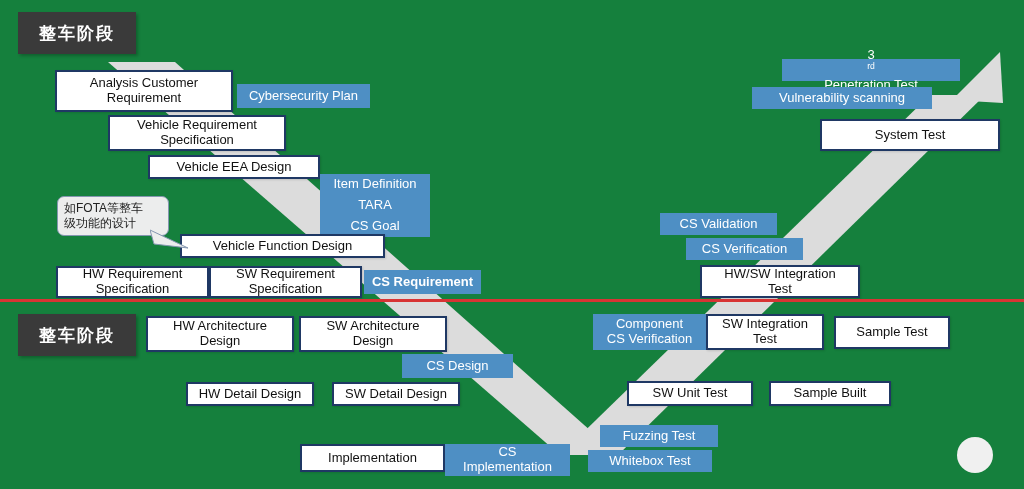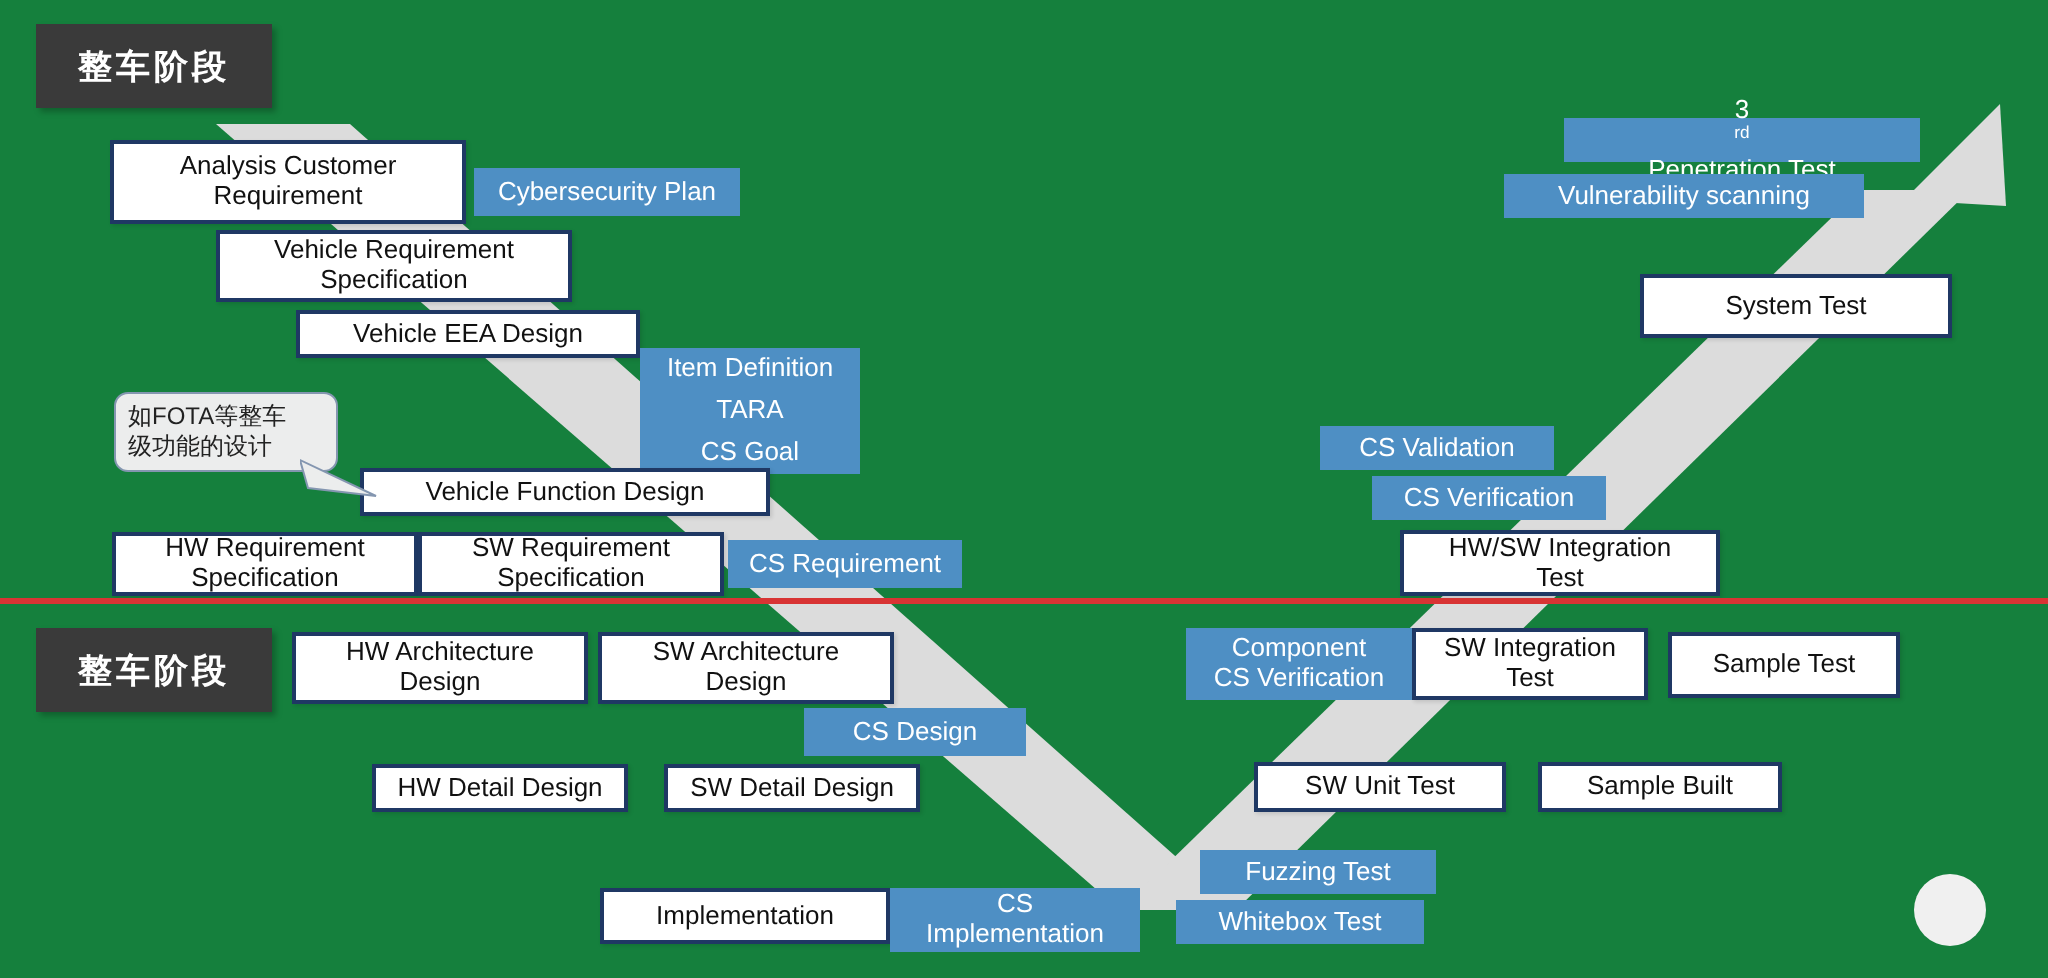--- a/index.html
+++ b/index.html
@@ -161,21 +161,21 @@
       <span>HW Requirement</span>
       <span>Specification</span>
     </span>
   </div>
   <div class="node white" style="left:209px; top:266px; width:153px; height:32px;">
     <span>
       <span>SW Requirement</span>
       <span>Specification</span>
     </span>
   </div>
-  <div class="node blue" style="left:364px; top:270px; width:117px; height:24px;">
+  <div class="node blue" style="left:364px; top:270px; width:117px; height:24px;font-weight:bold;">
     <span>CS Requirement</span>
   </div>
 
   <div class="node white" style="left:146px; top:316px; width:148px; height:36px;">
     <span>
       <span>HW Architecture</span>
       <span>Design</span>
     </span>
   </div>
   <div class="node white" style="left:299px; top:316px; width:148px; height:36px;">
@@ -214,21 +214,21 @@
   </svg>
 
   <div class="node blue" style="left:782px; top:59px; width:178px; height:22px;">
     <span><span>3</span><sup>rd</sup><span> Penetration Test</span></span>
   </div>
 
   <div class="node blue" style="left:752px; top:87px; width:180px; height:22px;">
     <span>Vulnerability scanning</span>
   </div>
 
-  <div class="node white" style="left:820px; top:119px; width:156px; height:32px;margin-top:18px;">
+  <div class="node white" style="left:820px; top:119px; width:180px; height:32px;">
     <span>System Test</span>
   </div>
 
   <div class="node blue" style="left:660px; top:213px; width:117px; height:22px;">
     <span>CS Validation</span>
   </div>
   <div class="node blue" style="left:686px; top:238px; width:117px; height:22px;">
     <span>CS Verification</span>
   </div>
   <div class="node white" style="left:700px; top:265px; width:160px; height:33px;">

